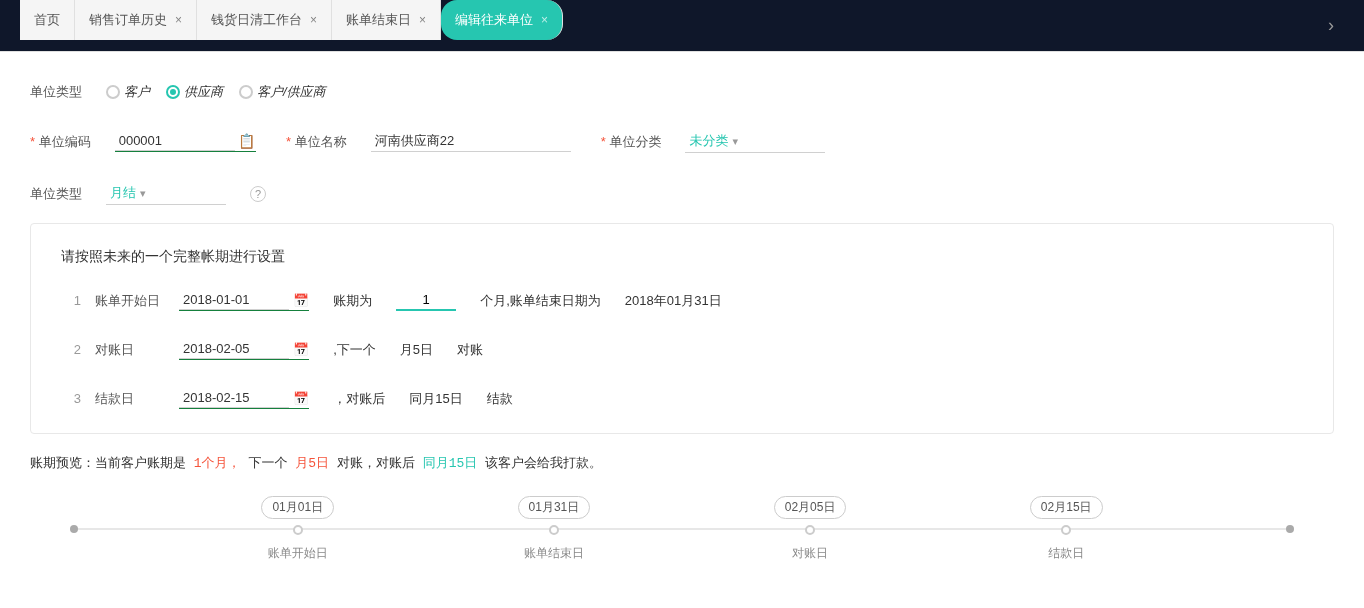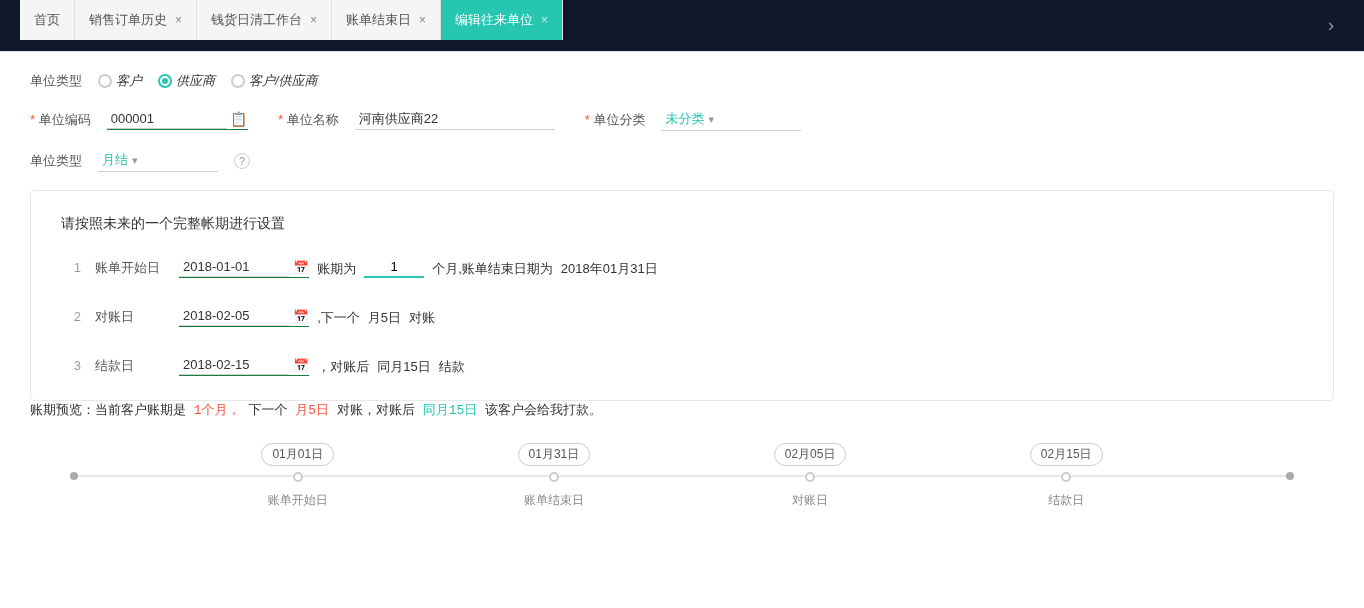--- a/index.html
+++ b/index.html
@@ -23,20 +23,21 @@
       cursor: pointer;
       color: #555;
       border-right: 1px solid #e0e0e0;
       background: #f5f5f5;
       white-space: nowrap;
       gap: 6px;
     }
     .tab.active {
       background: #26c6b0;
       color: #fff;
+      border-radius: 16px;
     }
     .tab .close-btn {
       font-size: 12px;
       opacity: 0.7;
       margin-left: 2px;
     }
     .tab-expand {
       margin-left: auto;
       display: flex;
       align-items: center;
@@ -56,21 +57,22 @@
     
     .form-row {
       display: flex;
       align-items: center;
       margin-bottom: 18px;
       gap: 30px;
     }
     .form-field {
       display: flex;
       align-items: center;
-      gap: 16px;
+      gap: 24px;
+      margin-top: 11px;
     }
     .form-field label {
       color: #555;
       white-space: nowrap;
       font-size: 13px;
     }
     .form-field label.required::before {
       content: '* ';
       color: #f5543b;
     }
@@ -147,20 +149,21 @@
       color: #26c6b0;
       font-size: 14px;
       cursor: pointer;
     }
 
     
     .section-box {
       border: 1px solid #e8e8e8;
       border-radius: 4px;
       padding: 24px 30px;
+      margin-bottom: 20px;
     }
     .section-title {
       font-size: 14px;
       color: #333;
       margin-bottom: 24px;
     }
 
     
     .step-row {
       display: flex;
@@ -174,22 +177,22 @@
       width: 20px;
       text-align: right;
     }
     .step-label {
       color: #555;
       white-space: nowrap;
       width: 70px;
     }
     .step-content {
       display: flex;
-      align-items: flex-end;
-      gap: 8px;
+      align-items: center;
+      gap: 24px;
       flex-wrap: wrap;
     }
     .step-content span {
       font-size: 13px;
       color: #333;
     }
     .highlight-orange {
       color: #f5543b;
     }
     .highlight-green {

